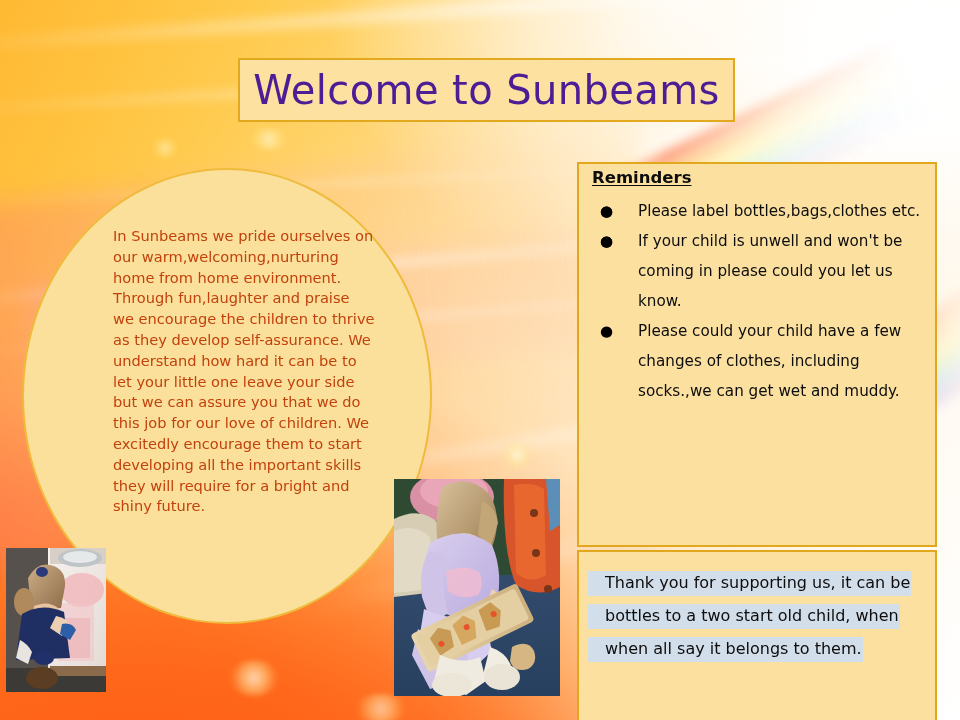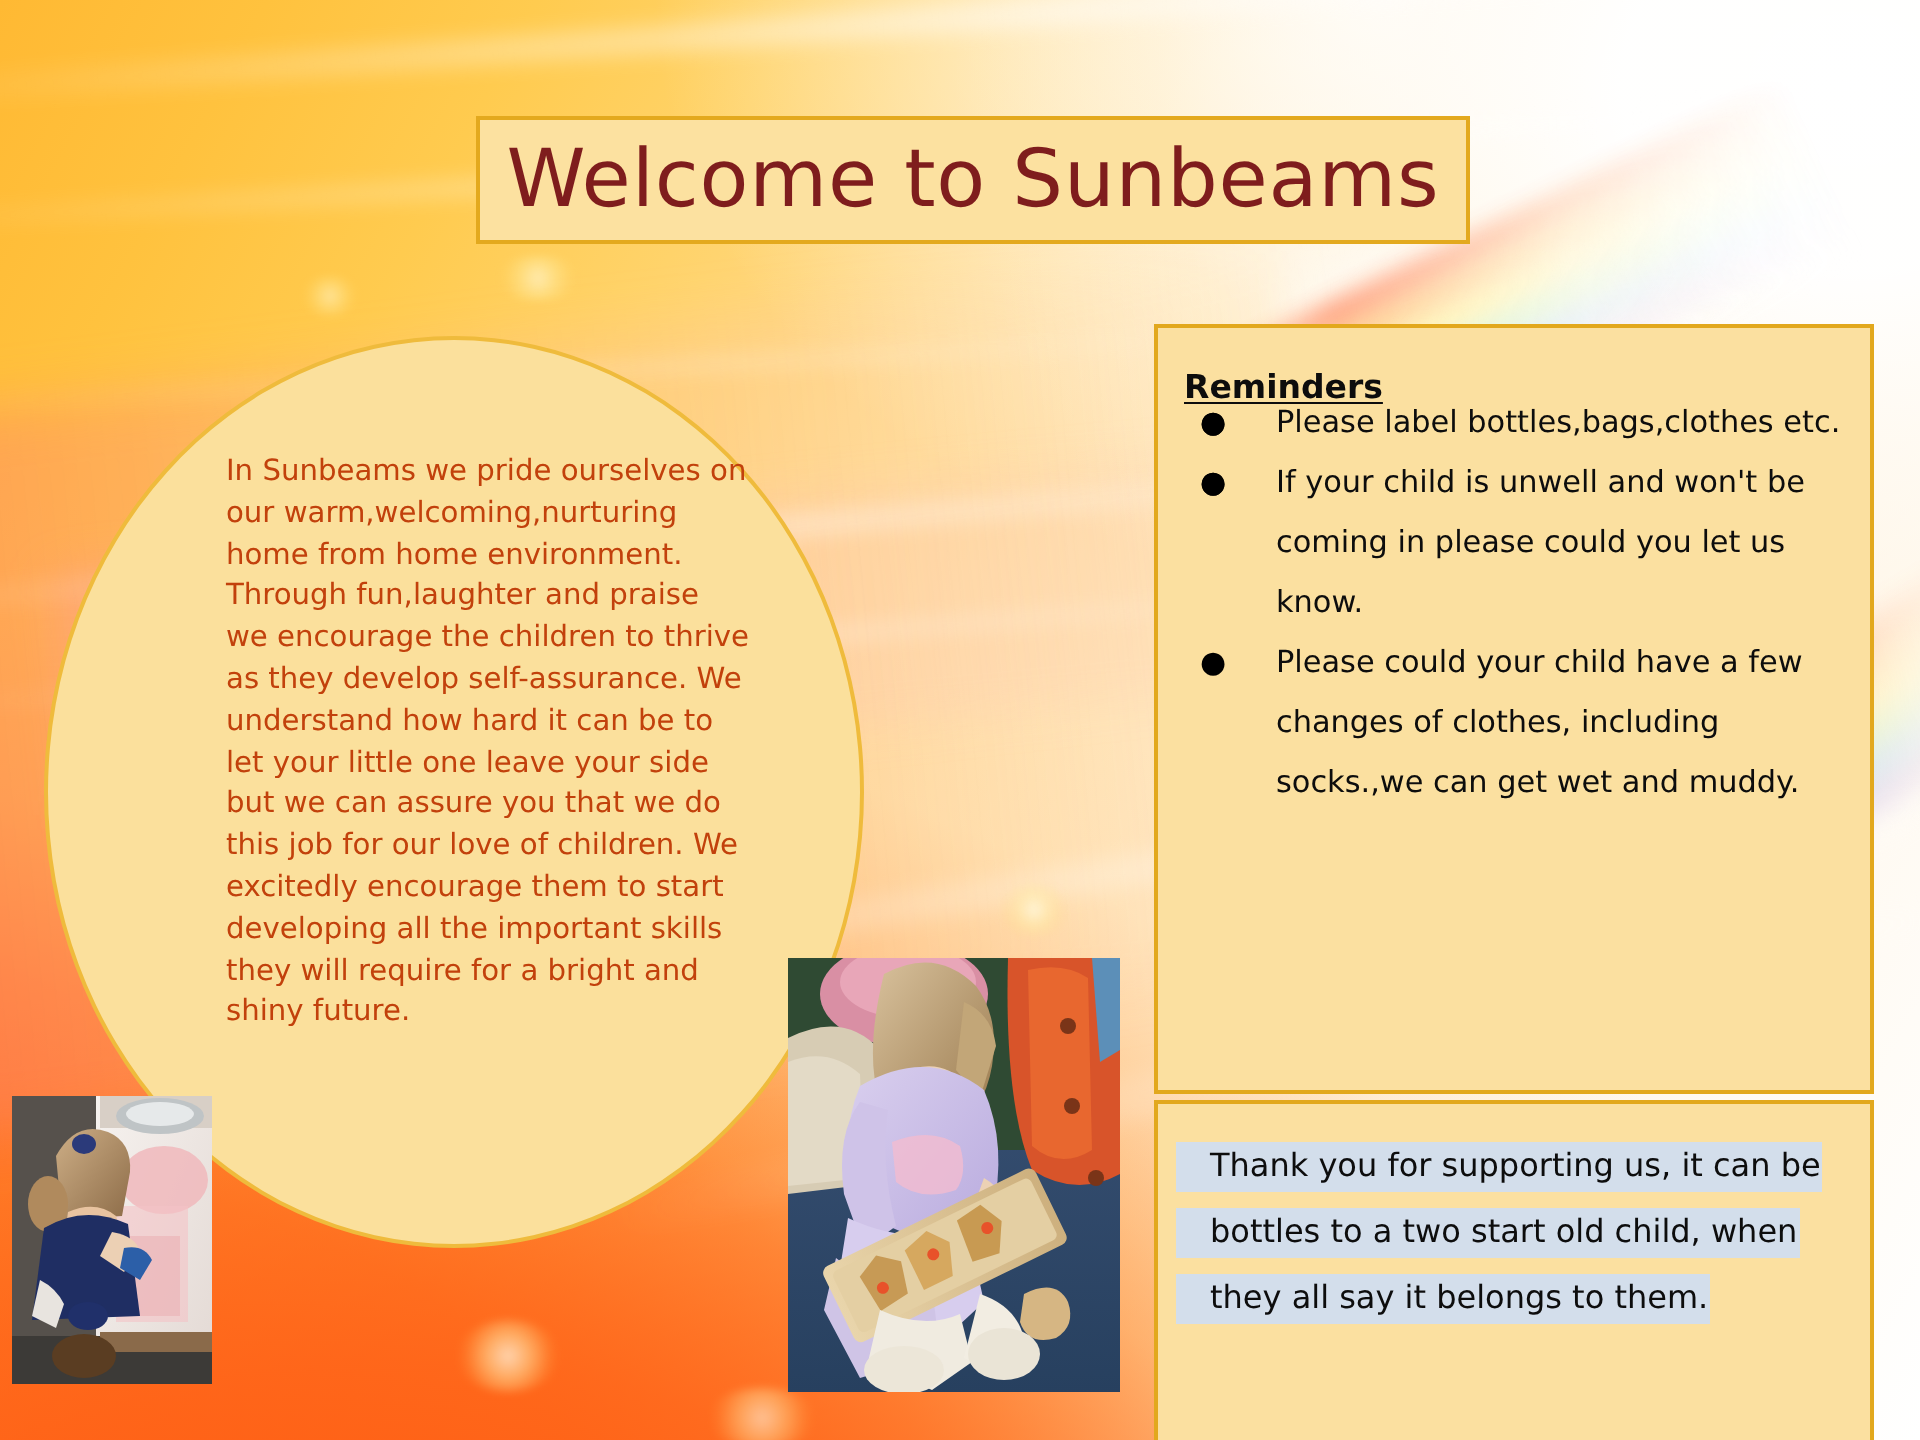--- a/index.html
+++ b/index.html
@@ -144,21 +144,21 @@
     border: 2px solid #E3A91E;
     box-sizing: border-box;
     display: flex;
     align-items: center;
     justify-content: center;
   }
   .title-text {
     font-family: "DejaVu Sans", sans-serif;
     font-size: 40px;
     font-weight: 400;
-    color: #7f1d1d;
+    color: #4c1d95;
     letter-spacing: 0.4px;
     line-height: 1;
     white-space: nowrap;
   }
 
   
   .oval {
     position: absolute;
     left: 22px; top: 168px;
     width: 410px; height: 456px;
@@ -192,21 +192,21 @@
   .reminders-box {
     position: absolute;
     left: 577px; top: 162px;
     width: 360px; height: 385px;
     background: #FBE0A0;
     border: 2px solid #E2A81D;
     box-sizing: border-box;
   }
   .reminders-title {
     position: absolute;
-    left: 592px; top: 184px;
+    left: 592px; top: 168px;
     font-family: "DejaVu Sans", sans-serif;
     font-size: 16.5px;
     font-weight: 700;
     color: #0d0d0d;
     text-decoration: underline;
     text-underline-offset: 2px;
   }
   .reminders-list {
     position: absolute;
     left: 592px; top: 196px;
@@ -426,16 +426,16 @@
     <li>
       <span class="bullet">●</span>
       <span>Please could your child have a few changes of clothes, including socks.,we can get wet and muddy.</span>
     </li>
   </ul>
 
   <div class="thanks-box"></div>
   <div class="thanks-lines">
     <div class="tline">Thank you for supporting us, it can be</div>
     <div class="tline">bottles to a two start old child, when</div>
-    <div class="tline">they all say it belongs to them.</div>
+    <div class="tline">when all say it belongs to them.</div>
   </div>
 
 </div>
 
 </body></html>

